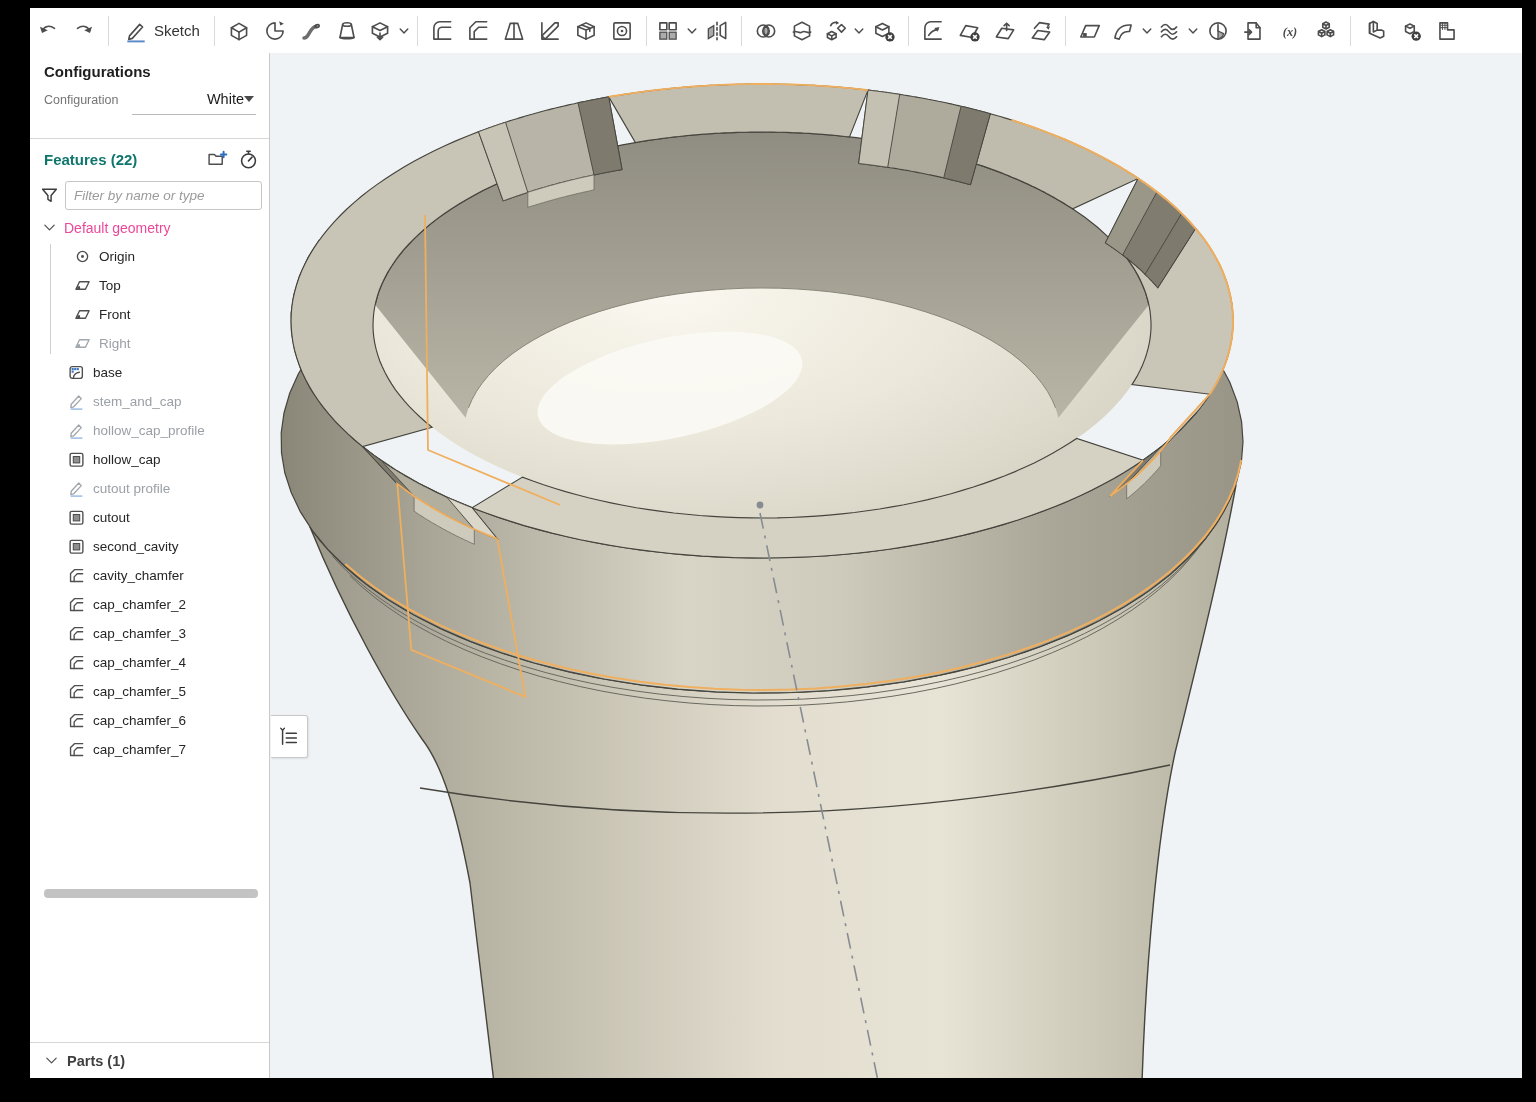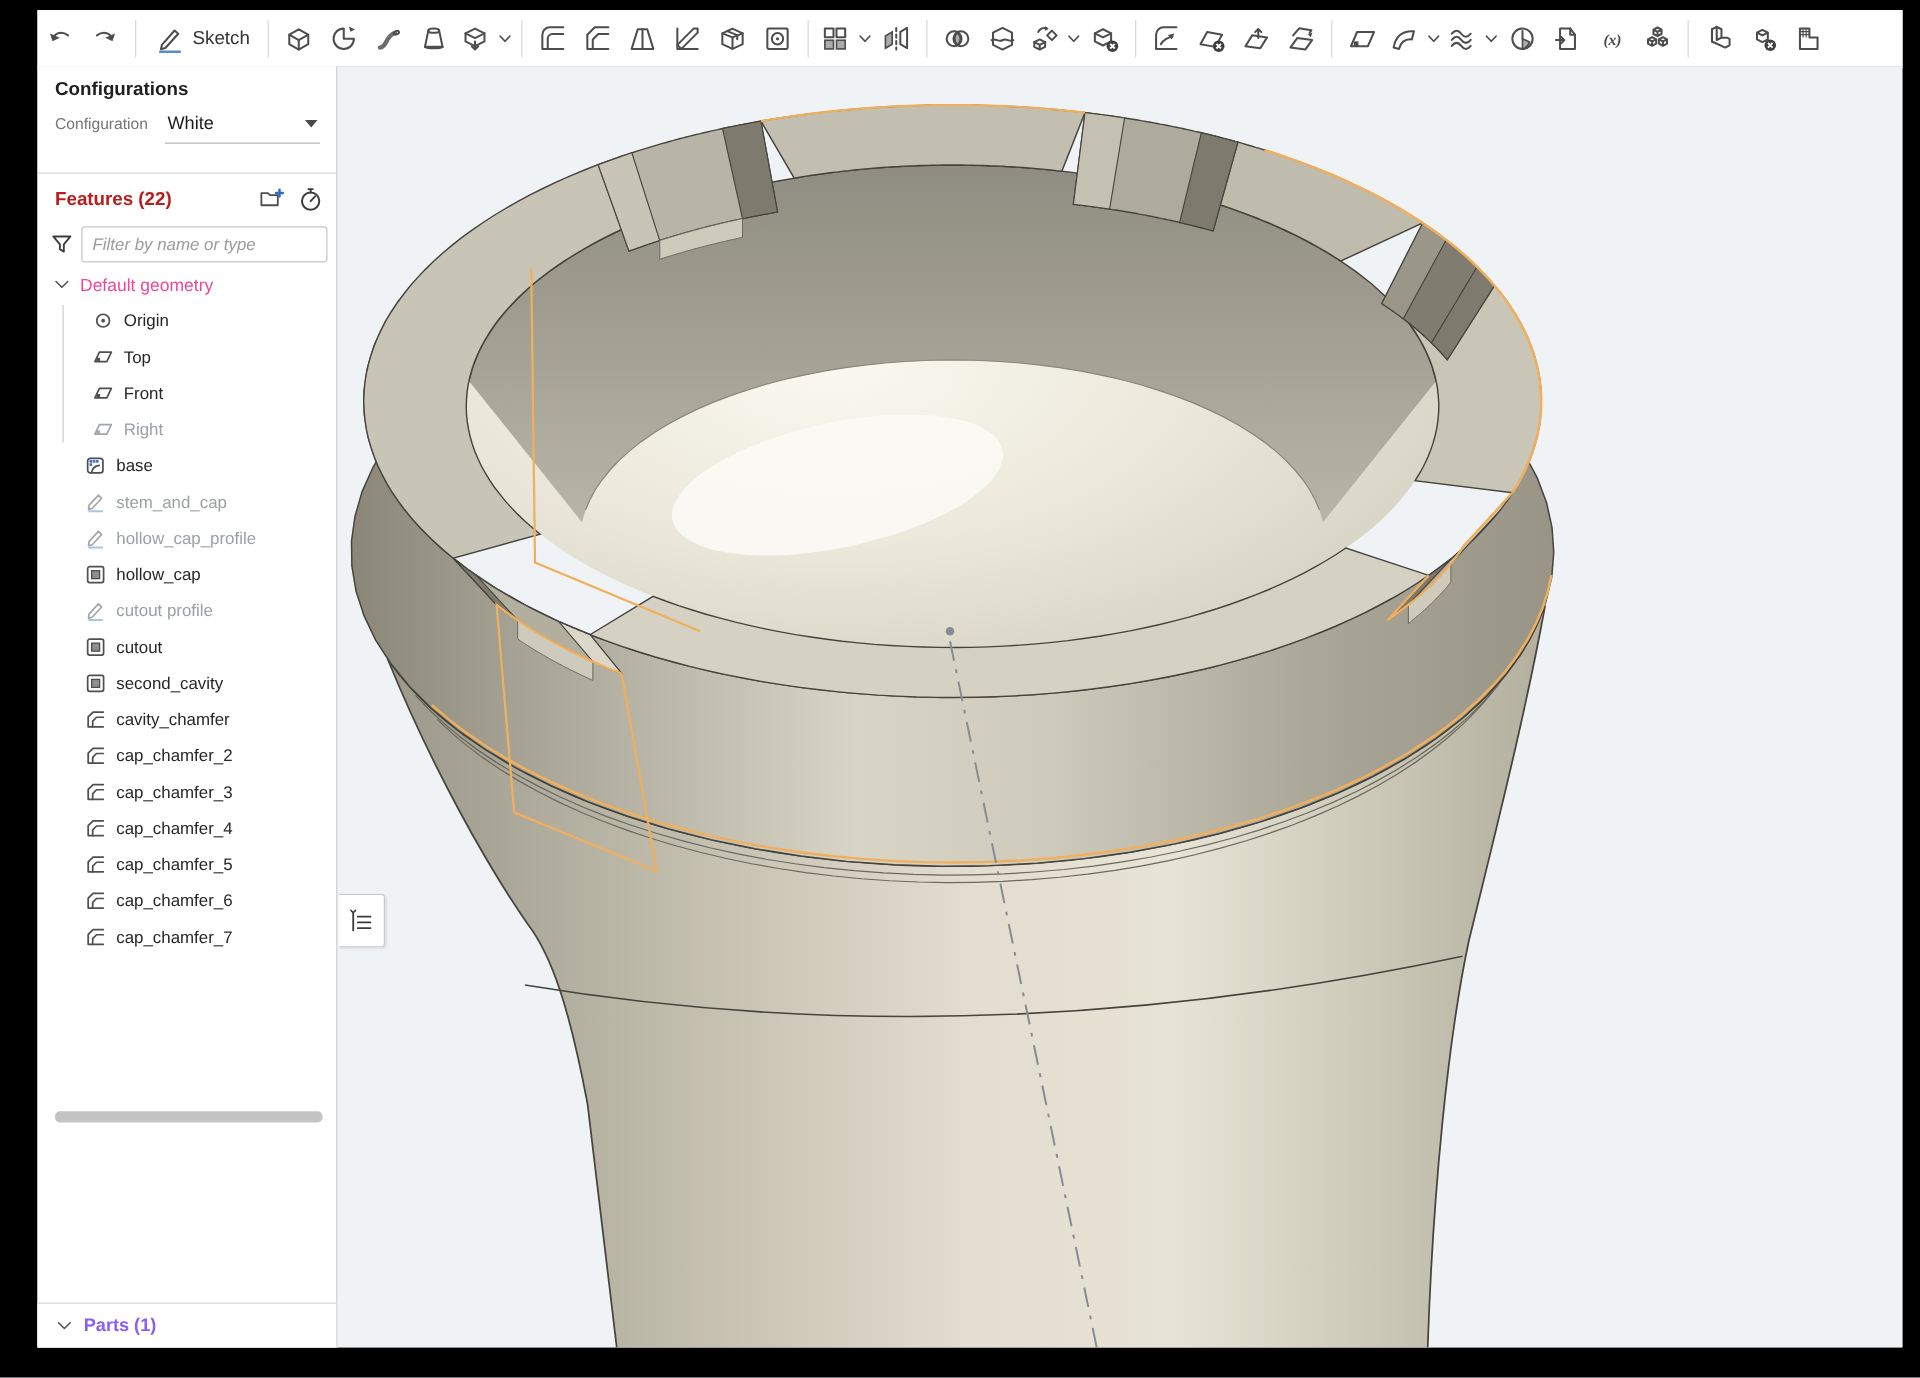--- a/index.html
+++ b/index.html
@@ -23,28 +23,28 @@
   .ti .f{fill:#4d4d4d;stroke:none;}
   .ti .fg{fill:#ababab;stroke:#4d4d4d;stroke-width:1.2;}
   .ti .fd{fill:#3f3f3f;stroke:none;}
 
   
   .panel{position:absolute;left:0;top:45px;width:240px;height:1025px;background:#fff;
          border-right:1px solid #c9c9c9;box-sizing:border-box;}
   .cfg-title{position:absolute;left:14px;top:10px;font-size:15px;font-weight:bold;color:#1e1e1e;}
   .cfg-row{position:absolute;left:14px;top:38px;width:212px;display:flex;align-items:baseline;}
   .cfg-label{font-size:12.5px;color:#757575;width:88px;flex:0 0 auto;}
-  .cfg-select{flex:1;display:flex;align-items:center;justify-content:space-between;
+  .cfg-select{flex:1;display:flex;align-items:center;justify-content:flex-end;
               border-bottom:1px solid #b9b9b9;padding:0 2px 7px 2px;cursor:pointer;}
   .cfg-value{font-size:14.5px;color:#1b1b1b;}
   .caret{width:0;height:0;border-left:5px solid transparent;border-right:5px solid transparent;
          border-top:6px solid #4a4a4a;}
   .panel-divider{position:absolute;left:0;top:85px;width:100%;height:1px;background:#d7d7d7;}
   .feat-header{position:absolute;left:14px;right:10px;top:96px;display:flex;align-items:center;}
-  .feat-title{font-size:15px;font-weight:bold;color:#b91c1c;flex:1;}
+  .feat-title{font-size:15px;font-weight:bold;color:#0f766e;flex:1;}
   .hdr-ic{width:21px;height:21px;margin-left:10px;cursor:pointer;}
   .filter-row{position:absolute;left:10px;right:10px;top:128px;display:flex;align-items:center;gap:6px;}
   .funnel{width:19px;height:19px;flex:0 0 auto;}
   .filter-input{flex:1;height:27px;border:1px solid #c6c6c6;border-radius:3px;padding:0 8px;
                 font-size:13.5px;font-style:italic;color:#444;outline:none;background:#fff;
                 font-family:"Liberation Sans",sans-serif;}
   .filter-input::placeholder{color:#9b9b9b;font-style:italic;}
   .tree{position:absolute;left:0;top:160px;width:100%;}
   .trow{height:29px;display:flex;align-items:center;cursor:pointer;}
   .trow .ic{width:17px;height:17px;margin-right:8px;flex:0 0 auto;}
@@ -58,21 +58,21 @@
   .fi .s{fill:none;stroke:#4f4f4f;stroke-width:1.3;stroke-linecap:round;stroke-linejoin:round;}
   .fi .f{fill:#4f4f4f;stroke:none;}
   .fi .fg{fill:#8f8f8f;stroke:#4f4f4f;stroke-width:1;}
   .dim .fi .s{stroke:#a2a7ad;} .dim .fi .f{fill:#a2a7ad;}
   .guide{position:absolute;left:20px;width:1px;background:#cfcfcf;}
   .hscroll{position:absolute;left:14px;top:836px;width:214px;height:9px;border-radius:4px;
            background:#c3c3c3;cursor:pointer;}
   .parts-footer{position:absolute;left:0;bottom:0;width:100%;height:36px;border-top:1px solid #d7d7d7;
                 display:flex;align-items:center;padding-left:14px;box-sizing:border-box;gap:8px;
                 background:#fff;cursor:pointer;}
-  .parts-footer .txt{font-size:14.5px;font-weight:600;color:#8b5cf6;}
+  .parts-footer .txt{font-size:14.5px;font-weight:600;color:#404040;}
 
   
   .viewport{position:absolute;left:240px;top:45px;width:1252px;height:1025px;overflow:hidden;}
   .vp-toggle{position:absolute;left:1px;top:662px;width:36px;height:41px;background:#fff;
              border:1px solid #c9c9c9;border-left:none;border-radius:0 3px 3px 0;
              display:flex;align-items:center;justify-content:center;cursor:pointer;
              box-shadow:1px 1px 2px rgba(0,0,0,.08);}
 </style>
 </head>
 <body>

